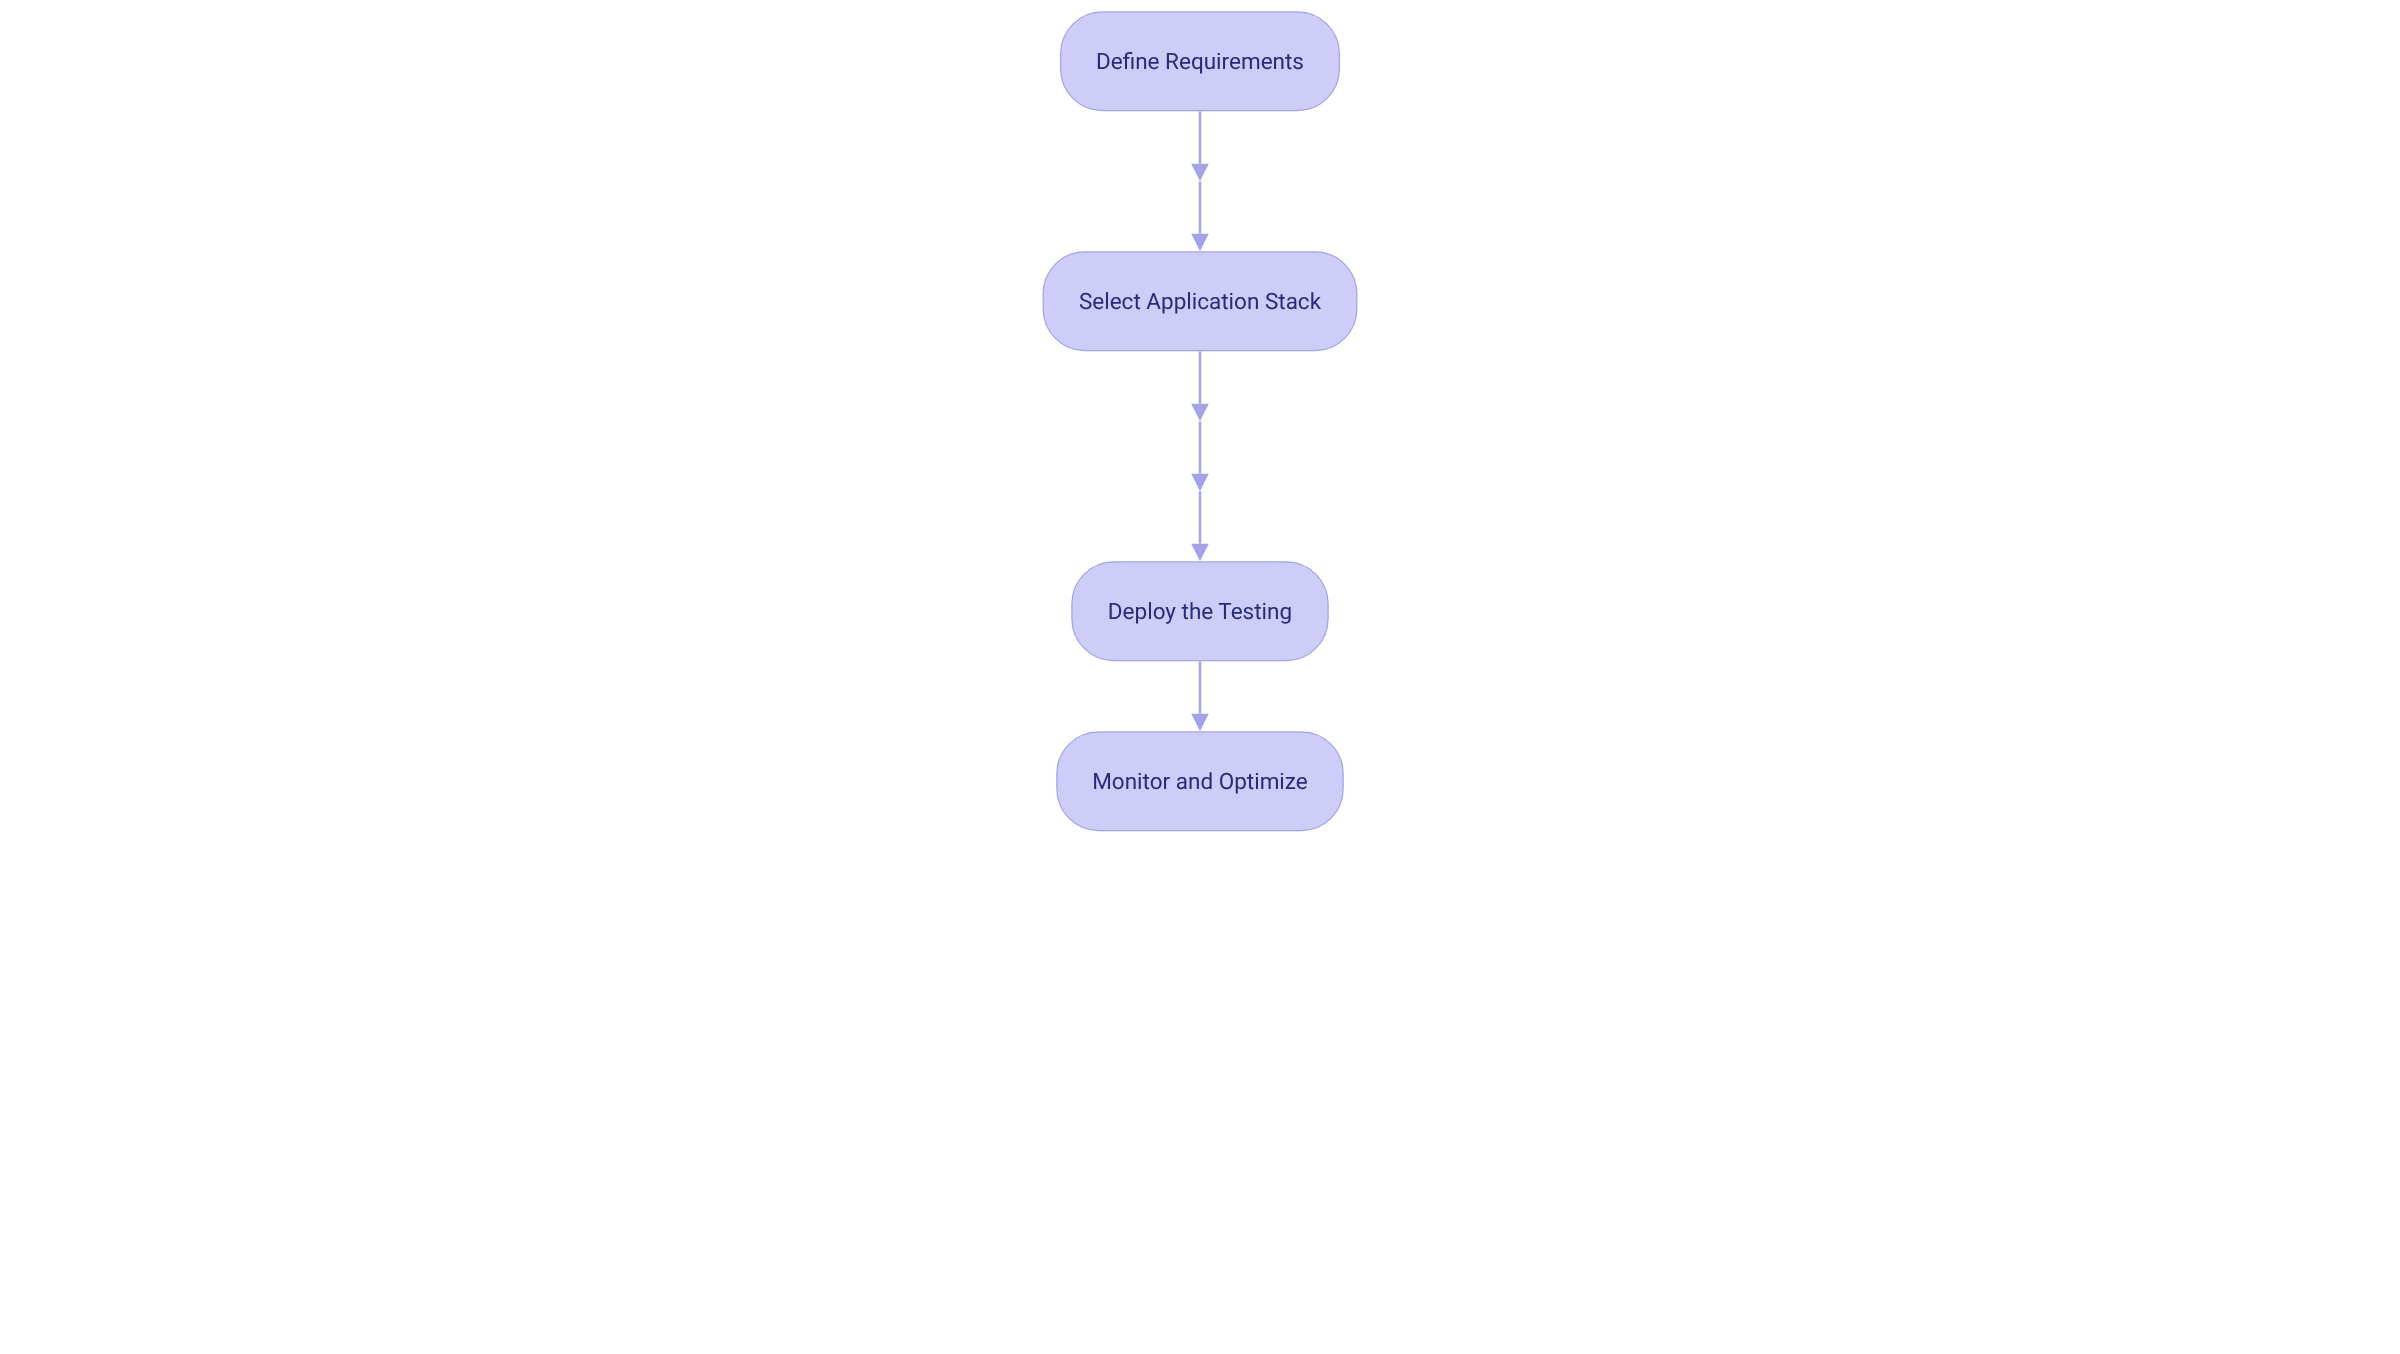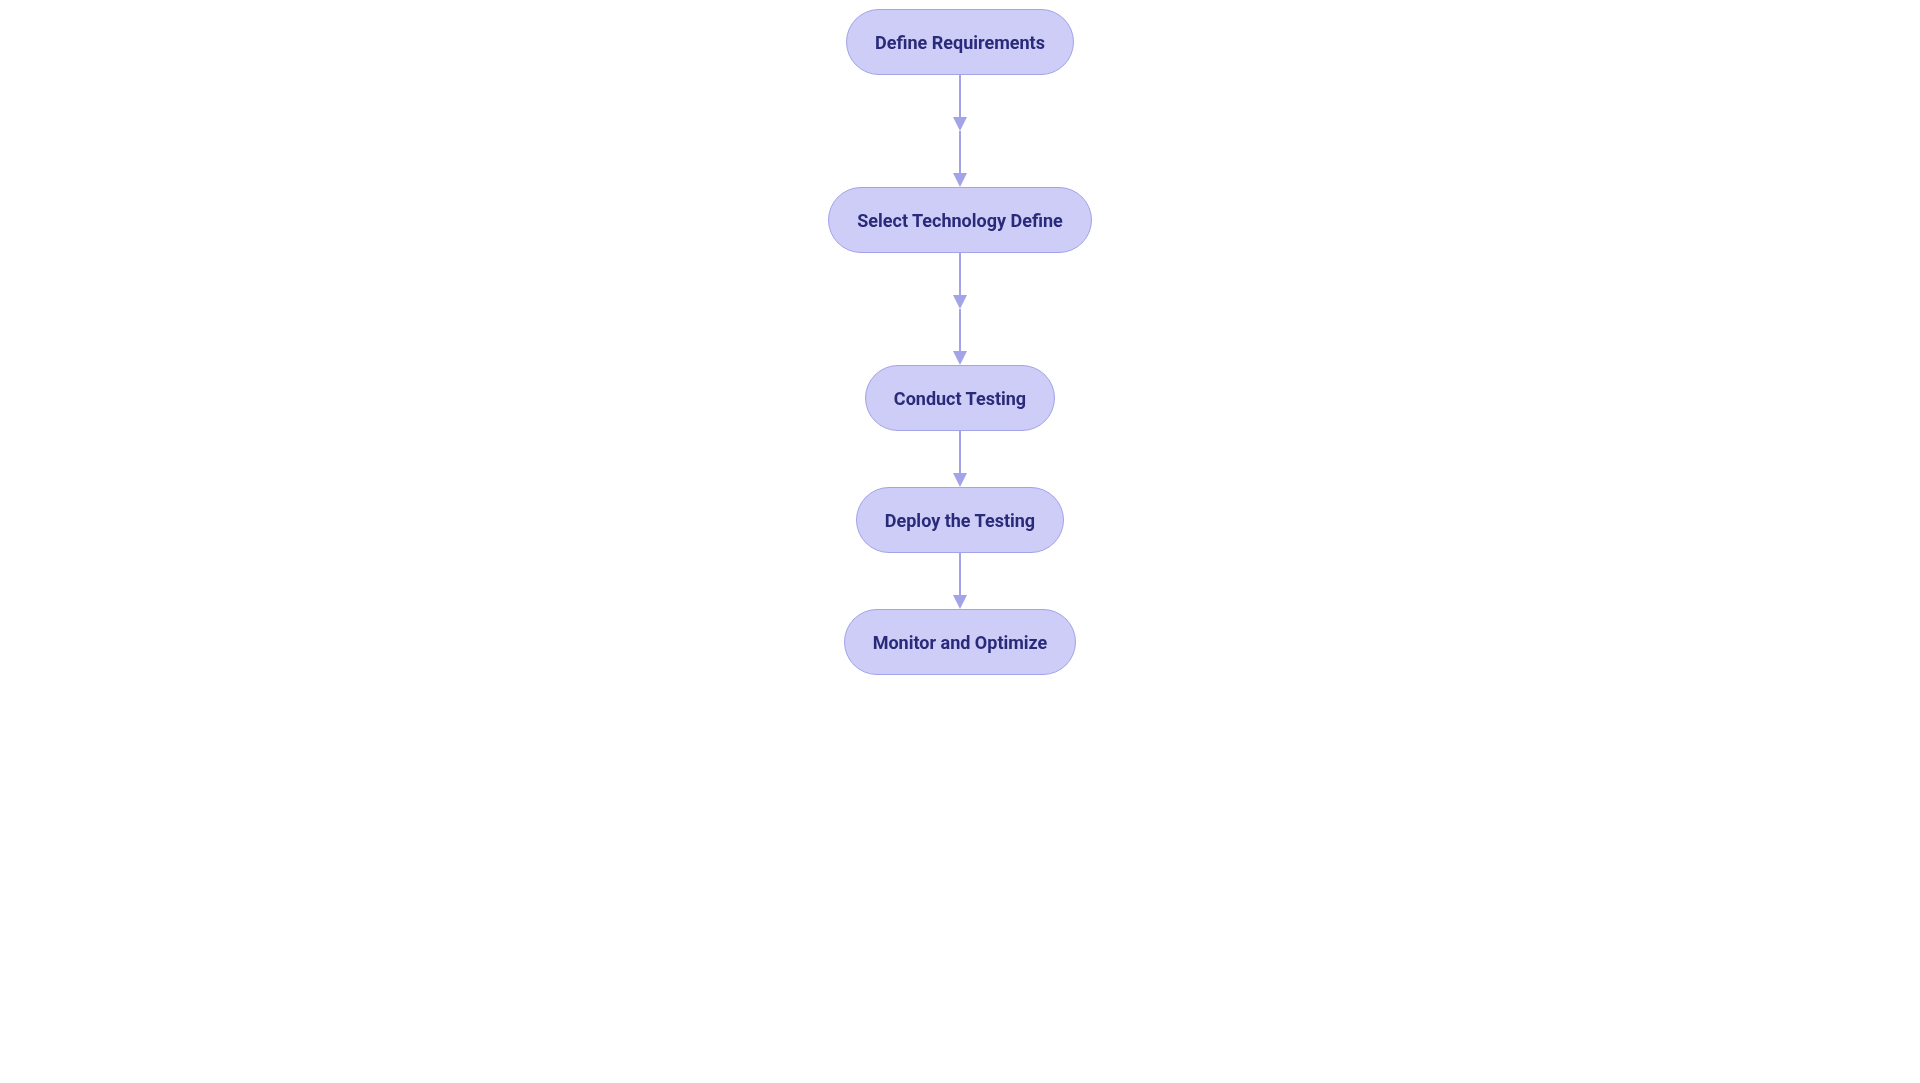--- a/index.html
+++ b/index.html
@@ -19,27 +19,27 @@
   }
   .flowchart {
     display: flex;
     flex-direction: column;
     align-items: center;
   }
   .node {
     background: #cdcdf7;
     border: 1.5px solid #a3a3e8;
     border-radius: 34px;
-    height: 66px;
+    height: 80px;
     display: flex;
     align-items: center;
     justify-content: center;
     color: #2a2a7a;
     font-size: 18px;
-    font-weight: 700;
+    font-weight: 400;
     white-space: nowrap;
     padding: 0 28px;
     min-width: 170px;
   }
   .arrow {
     height: 56px;
     width: 20px;
     display: flex;
     flex-direction: column;
     align-items: center;
@@ -62,36 +62,33 @@
       <polygon points="10,56 3,42 17,42" fill="#a3a3e8"></polygon>
     </svg>
   </div>
   <div class="arrow">
     <svg width="20" height="56" viewBox="0 0 20 56">
       <line x1="10" y1="0" x2="10" y2="42" stroke="#a3a3e8" stroke-width="2"></line>
       <polygon points="10,56 3,42 17,42" fill="#a3a3e8"></polygon>
     </svg>
   </div>
   <div class="node">
-    <span>Select Technology Define</span>
+    <span>Select Application Stack</span>
   </div>
   <div class="arrow">
     <svg width="20" height="56" viewBox="0 0 20 56">
       <line x1="10" y1="0" x2="10" y2="42" stroke="#a3a3e8" stroke-width="2"></line>
       <polygon points="10,56 3,42 17,42" fill="#a3a3e8"></polygon>
     </svg>
   </div>
   <div class="arrow">
     <svg width="20" height="56" viewBox="0 0 20 56">
       <line x1="10" y1="0" x2="10" y2="42" stroke="#a3a3e8" stroke-width="2"></line>
       <polygon points="10,56 3,42 17,42" fill="#a3a3e8"></polygon>
     </svg>
-  </div>
-  <div class="node">
-    <span>Conduct Testing</span>
   </div>
   <div class="arrow">
     <svg width="20" height="56" viewBox="0 0 20 56">
       <line x1="10" y1="0" x2="10" y2="42" stroke="#a3a3e8" stroke-width="2"></line>
       <polygon points="10,56 3,42 17,42" fill="#a3a3e8"></polygon>
     </svg>
   </div>
   <div class="node">
     <span>Deploy the Testing</span>
   </div>

